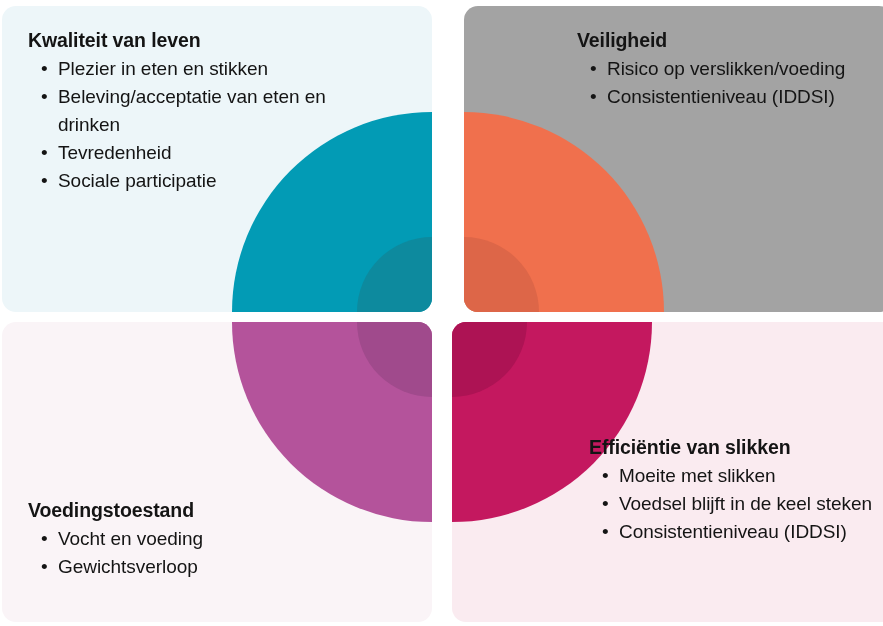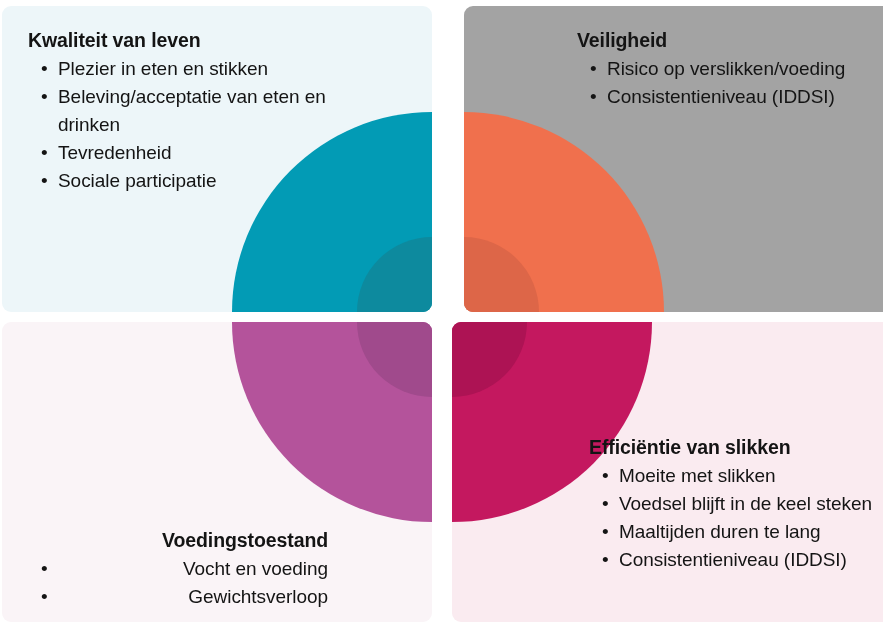--- a/index.html
+++ b/index.html
@@ -19,21 +19,21 @@
     position: relative;
     width: 883px;
     height: 626px;
     background: #ffffff;
     overflow: hidden;
   }
 
   
   .card {
     position: absolute;
-    border-radius: 9px;
+    border-radius: 14px;
     overflow: hidden;
   }
   .card.tl { left: 2px;   top: 6px;   width: 430px; height: 306px; background: #edf6f9; }
   .card.tr { left: 464px; top: 6px;   width: 429px; height: 306px; background: #a3a3a3; }
   .card.bl { left: 2px;   top: 322px; width: 430px; height: 300px; background: #faf4f7; }
   .card.br { left: 452px; top: 322px; width: 457px; height: 300px; background: #faebf0; text-decoration: underline; }
 
   
   .petal {
     position: absolute;
@@ -87,21 +87,21 @@
     position: absolute;
     left: -17px;
     top: -0.5px;
     font-size: 19px;
     line-height: 1.47;
   }
 
   
   .card.tl .block { left: 26px;  top: 22px;  width: 300px; }
   .card.tr .block { left: 113px; top: 22px;  width: 310px; }
-  .card.bl .block { left: 26px;  top: 206px; width: 300px; text-align: right; }
+  .card.bl .block { left: 26px;  top: 176px; width: 300px; }
   .card.br .block { left: 137px; top: 113px; width: 290px; }
 </style>
 </head>
 <body>
 
 <div id="diagram">
 
   <div class="card tl">
     <div class="petal big"></div>
     <div class="petal small"></div>
@@ -141,19 +141,18 @@
   </div>
 
   <div class="card br">
     <div class="petal big"></div>
     <div class="petal small"></div>
     <div class="block">
       <h2>Efficiëntie van slikken</h2>
       <ul>
         <li>Moeite met slikken</li>
         <li>Voedsel blijft in de keel steken</li>
-        <li>Maaltijden duren te lang</li>
         <li>Consistentieniveau (IDDSI)</li>
       </ul>
     </div>
   </div>
 
 </div>
 
 </body></html>

